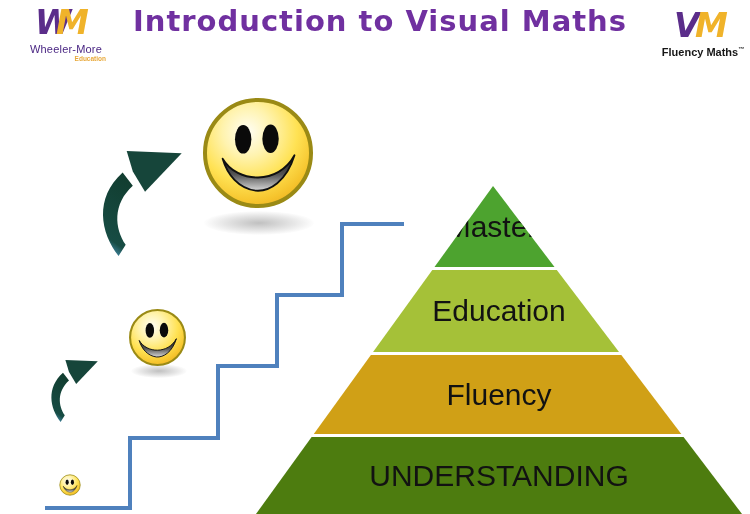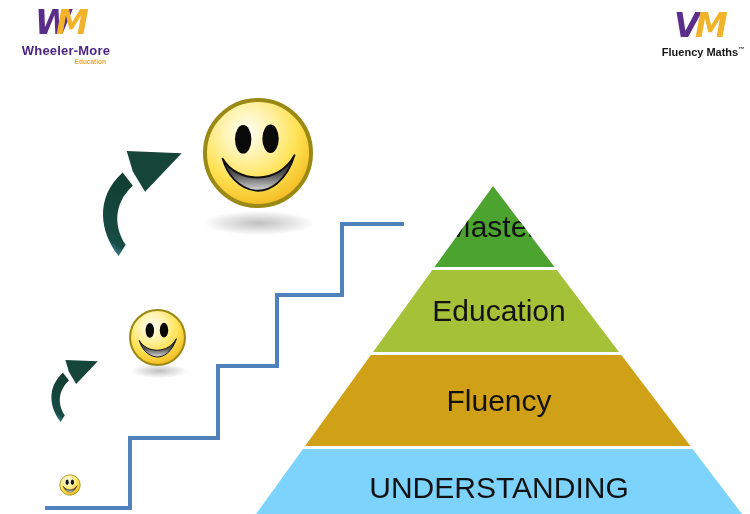--- a/index.html
+++ b/index.html
@@ -21,39 +21,39 @@
     color:#7030A0;
   }
 
   .logo-left { position:absolute; left:20px; top:5px; width:92px; text-align:center; }
   .logo-right { position:absolute; left:660px; top:8px; width:86px; text-align:center; }
   .mark { position:relative; height:38px; width:62px; margin:0 auto;
           font-family:"DejaVu Sans", sans-serif; font-weight:bold; font-style:italic; }
   .mark span { position:absolute; top:0; font-size:33px; line-height:36px; }
   .mark .l1 { left:0; color:#5B2D8A; z-index:1; }
   .mark .l2 { left:21px; color:#F0B32A; z-index:2; }
-  .logo-left .name { font-size:13px; font-weight:bold; color:#4A2683; letter-spacing:0.2px; }
+  .logo-left .name { font-size:11px; font-weight:normal; color:#4A2683; letter-spacing:0.2px; }
   .logo-left .sub  { font-size:6.5px; font-weight:bold; color:#E8A93C; text-align:right; padding-right:6px; }
   .logo-right .name { font-size:11px; font-weight:bold; color:#161616; }
   .logo-right .name sup { font-size:6px; }
 
   
   svg.stairs { position:absolute; left:0; top:0; pointer-events:none; }
 
   
   .pyramid {
     position:absolute; left:250px; top:186px; width:498px; height:328px;
     clip-path: polygon(48.8% 0%, 98.8% 100%, 1.2% 100%);
     background:#ffffff;
   }
   .pyr-level { width:100%; display:flex; align-items:center; justify-content:center;
                color:#121212; font-size:30px; }
   .pyr-level.h1 { height:81px; margin-bottom:3px; background:#4DA32F; }
   .pyr-level.h2 { height:82px; margin-bottom:3px; background:#A5C138; }
-  .pyr-level.h3 { height:91px; margin-bottom:3px; background:#D0A016; }
+  .pyr-level.h3 { height:79px; margin-bottom:3px; background:#D0A016; }
   .pyr-level.h4 { height:77px; background:#E8580F; }
 
   
   .abs { position:absolute; }
   .shadow { position:absolute; border-radius:50%;
             background:radial-gradient(ellipse at center, rgba(90,90,90,0.38) 0%, rgba(120,120,120,0.18) 45%, rgba(255,255,255,0) 72%); }
 </style>
 </head>
 <body>
 
@@ -94,20 +94,21 @@
 
   <div class="logo-left">
     <div class="mark">
       <span class="l1">W</span>
       <span class="l2">M</span>
     </div>
     <div class="name">Wheeler-More</div>
     <div class="sub">Education</div>
   </div>
 
+  <div class="title" style="color: rgb(112, 48, 160);">Introduction to Visual Maths</div>
 
   <div class="logo-right">
     <div class="mark" style="width:58px">
       <span class="l1">V</span>
       <span class="l2">M</span>
     </div>
     <div class="name">
       <span>Fluency Maths</span><sup>™</sup>
     </div>
   </div>
@@ -139,18 +140,18 @@
   <div class="pyramid">
     <div class="pyr-level h1" style="background: rgb(77, 163, 47);">
       <span>Mastery</span>
     </div>
     <div class="pyr-level h2" style="background: rgb(165, 193, 56);">
       <span>Education</span>
     </div>
     <div class="pyr-level h3" style="background: rgb(208, 160, 22);">
       <span>Fluency</span>
     </div>
-    <div class="pyr-level h4" style="background: #7dd3fc;">
+    <div class="pyr-level h4" style="background: #4d7c0f;">
       <span>UNDERSTANDING</span>
     </div>
   </div>
 
 </div>
 
 </body></html>

